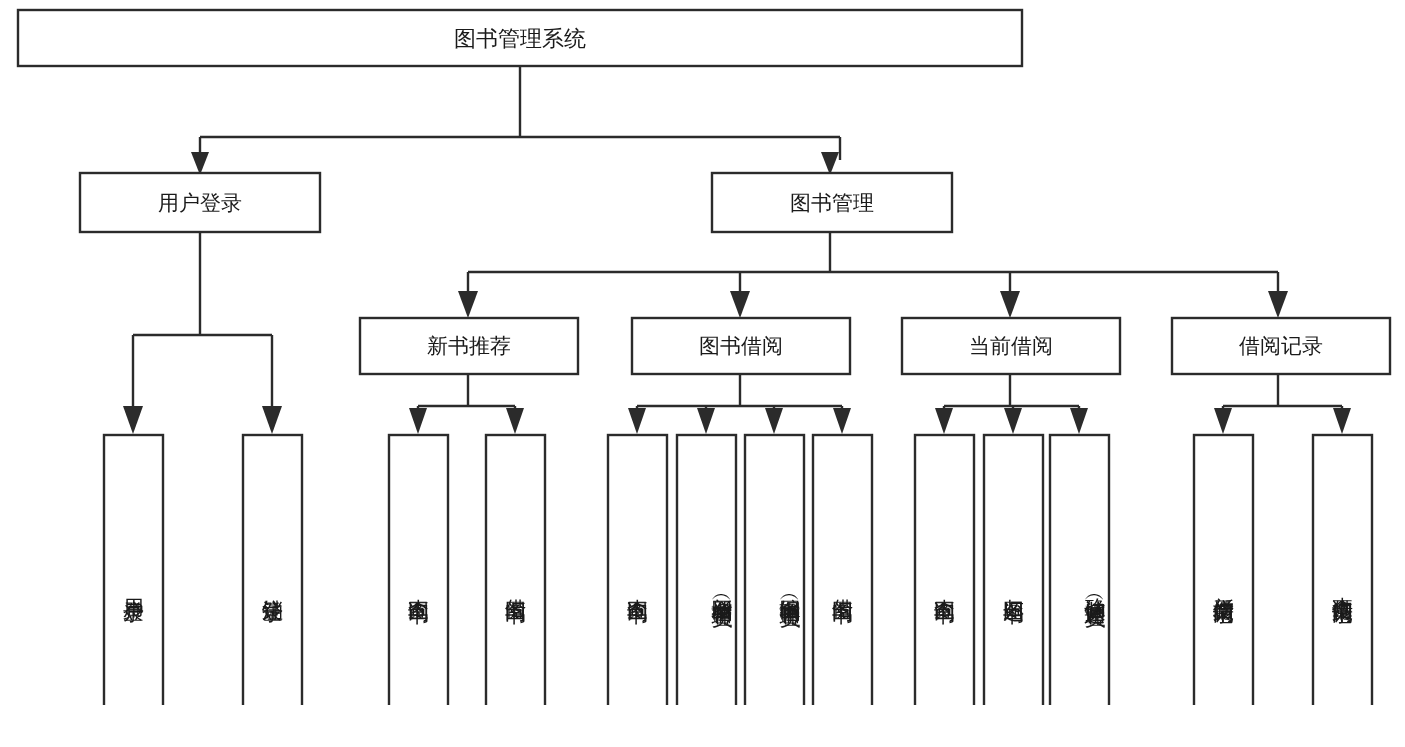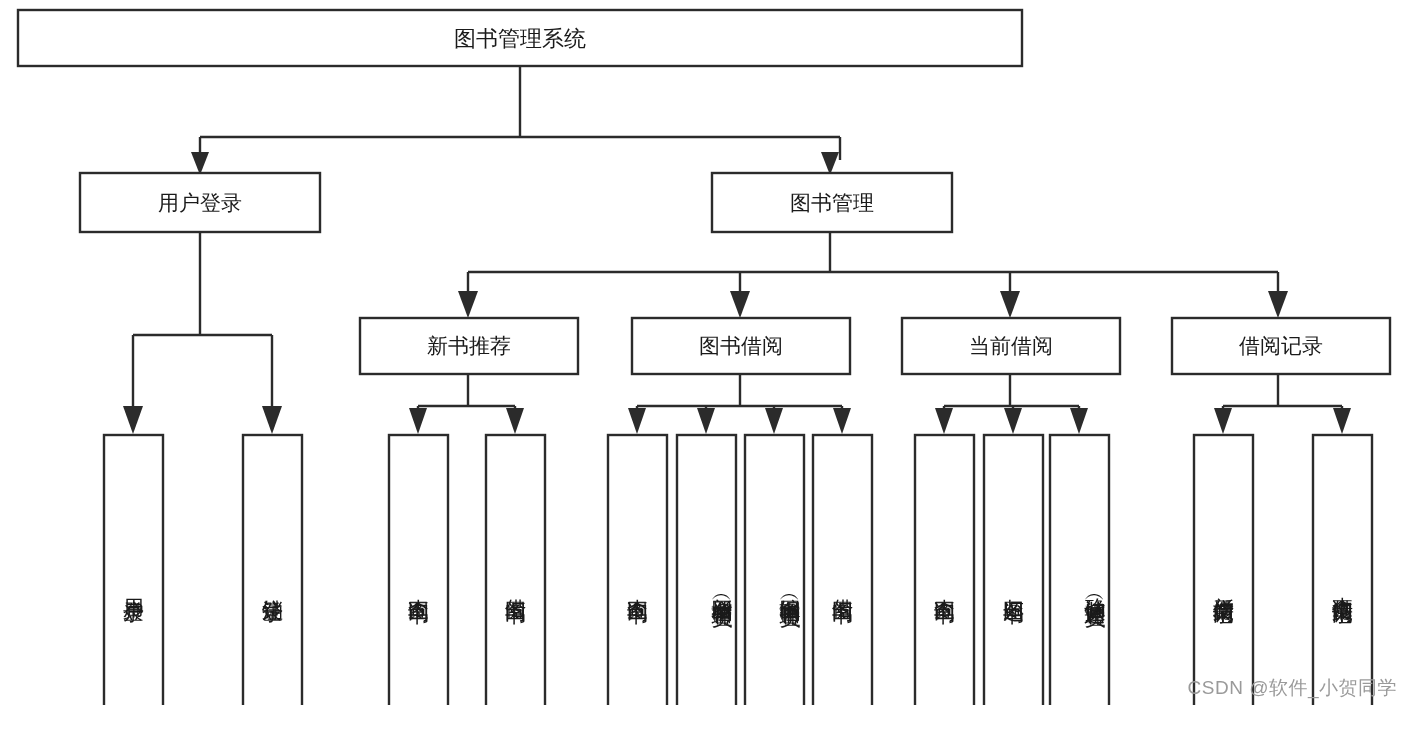--- a/index.html
+++ b/index.html
@@ -189,15 +189,14 @@
   <div class="leaf-label-wrap" style="left:745px; top:435px; width:59px; height:299px; align-items:flex-start; padding-top:6px; box-sizing:border-box;">编辑图书（管理员）</div>
   <div class="leaf-label-wrap" style="left:813px; top:435px; width:59px; height:299px;">借阅图书</div>
 
   <div class="leaf-label-wrap" style="left:915px; top:435px; width:59px; height:299px;">查询图书</div>
   <div class="leaf-label-wrap" style="left:984px; top:435px; width:59px; height:299px;">归还图书</div>
   <div class="leaf-label-wrap" style="left:1050px; top:435px; width:59px; height:299px; align-items:flex-start; padding-top:6px; box-sizing:border-box;">确认归还（管理员）</div>
 
   <div class="leaf-label-wrap" style="left:1194px; top:435px; width:59px; height:299px;">新增借阅记录</div>
   <div class="leaf-label-wrap" style="left:1313px; top:435px; width:59px; height:299px;">查询借阅记录</div>
 
-  <div class="watermark">CSDN @软件_小贺同学</div>
 
 </div>
 
 </body></html>

